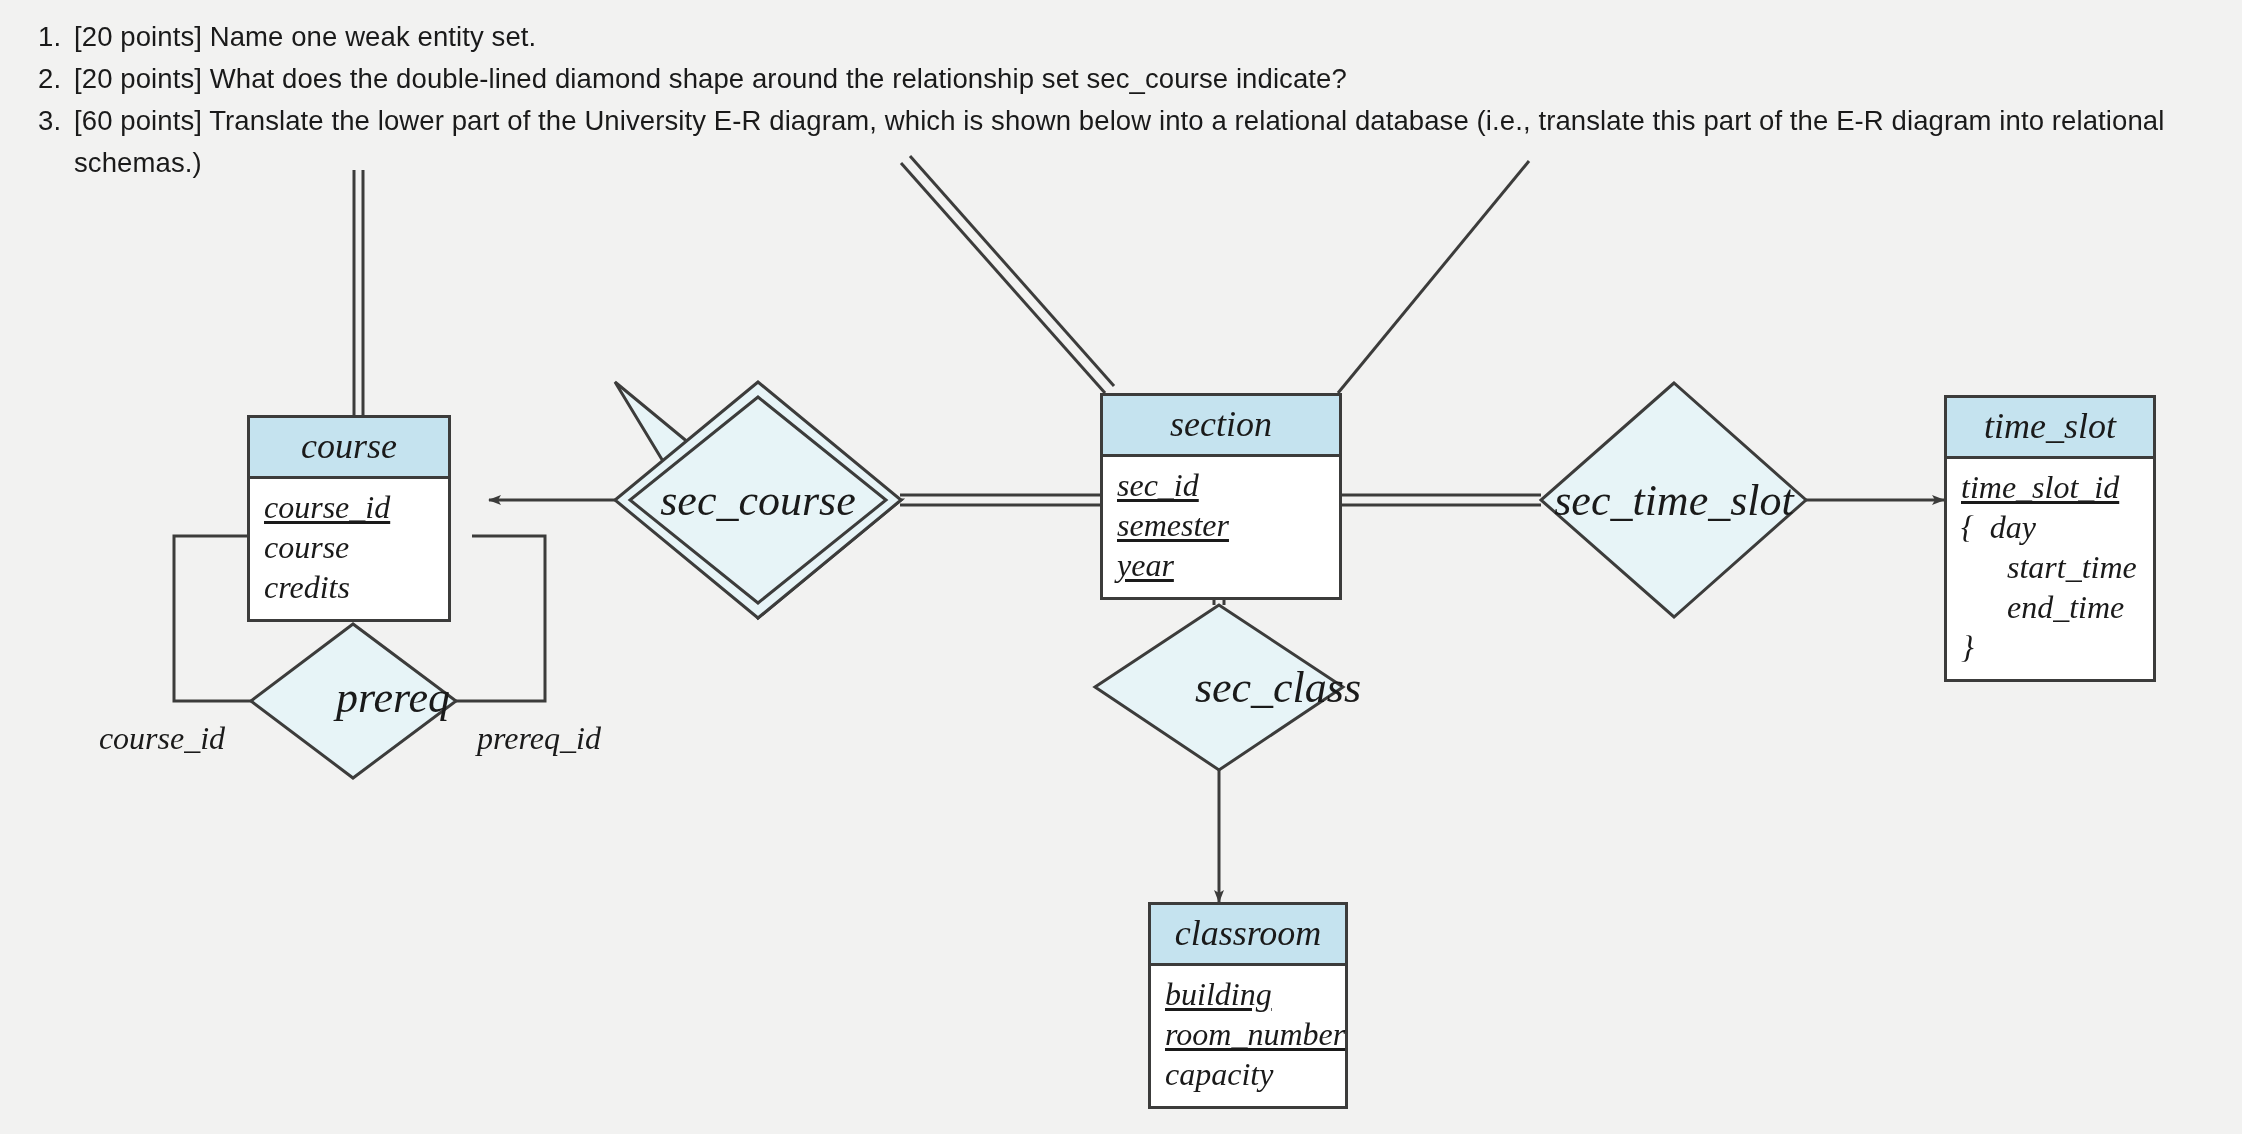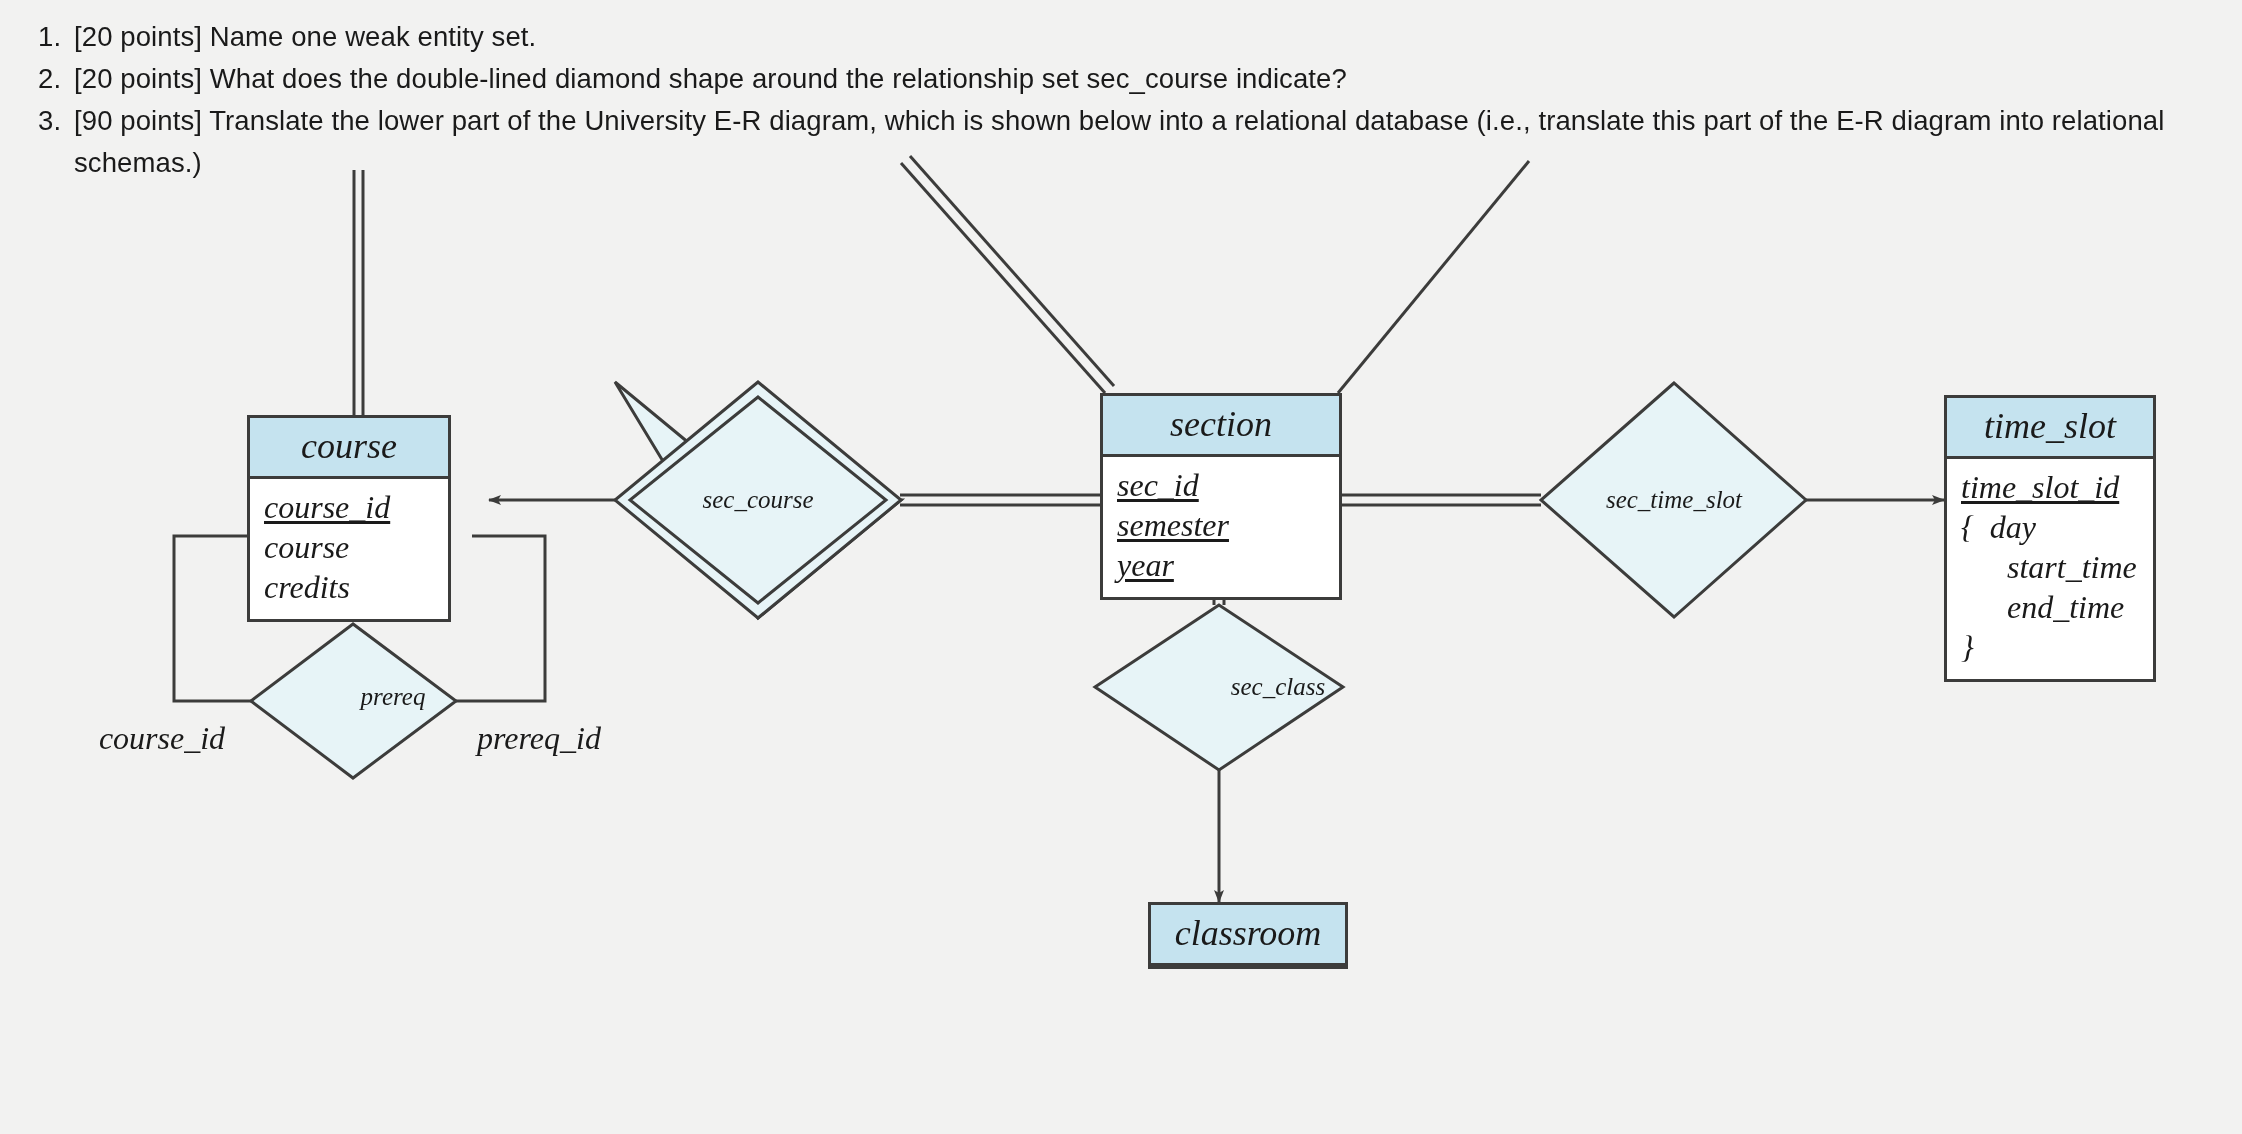--- a/index.html
+++ b/index.html
@@ -89,21 +89,21 @@
   }
   .attr.indent {
     padding-left: 46px;
   }
 
   
   .rel-label {
     position: absolute;
     font-family: "Liberation Serif", serif;
     font-style: italic;
-    font-size: 25px;
+    font-size: 44px;
     color: #1a1a1a;
     white-space: nowrap;
     transform: translate(-50%, -50%);
     pointer-events: none;
   }
   .role-label {
     position: absolute;
     font-family: "Liberation Serif", serif;
     font-style: italic;
     font-size: 32px;
@@ -119,21 +119,21 @@
   <div class="q-item">
     <span class="q-num">1.</span>
     <span class="q-text">[20 points] Name one weak entity set.</span>
   </div>
   <div class="q-item">
     <span class="q-num">2.</span>
     <span class="q-text">[20 points] What does the double-lined diamond shape around the relationship set sec_course indicate?</span>
   </div>
   <div class="q-item">
     <span class="q-num">3.</span>
-    <span class="q-text">[90 points] Translate the lower part of the University E-R diagram, which is shown below into a relational database (i.e., translate this part of the E-R diagram into relational schemas.)</span>
+    <span class="q-text">[60 points] Translate the lower part of the University E-R diagram, which is shown below into a relational database (i.e., translate this part of the E-R diagram into relational schemas.)</span>
   </div>
 </div>
 
 <div id="er-canvas">
 
   <svg width="2242" height="984" viewBox="0 0 2242 984">
     <defs>
       <marker id="arrowEnd" markerWidth="16" markerHeight="16" refX="13" refY="6" orient="auto" markerUnits="userSpaceOnUse">
         <path d="M1,1 L14,6 L1,11 L4,6 Z" fill="#3c3c3b"></path>
       </marker>
@@ -215,15 +215,20 @@
     <div class="ent-head">section</div>
     <div class="ent-body">
       <div class="attr pk">sec_id</div>
       <div class="attr pk">semester</div>
       <div class="attr pk">year</div>
     </div>
   </div>
 
   <div class="entity" style="left:1148px; top:752px; width:200px;">
     <div class="ent-head">classroom</div>
+    <div class="ent-body">
+      <div class="attr pk">building</div>
+      <div class="attr pk">room_number</div>
+      <div class="attr">capacity</div>
+    </div>
   </div>
 
 </div>
 
 </body></html>

